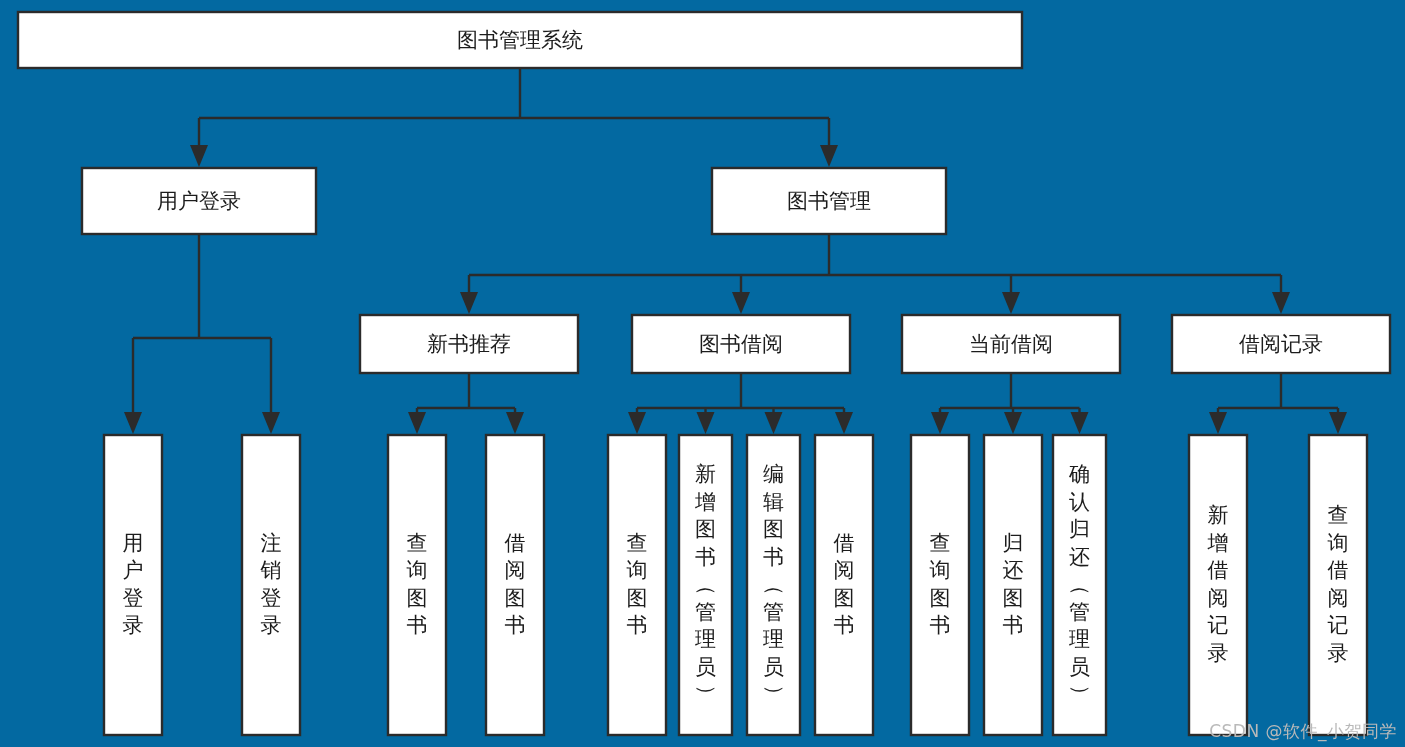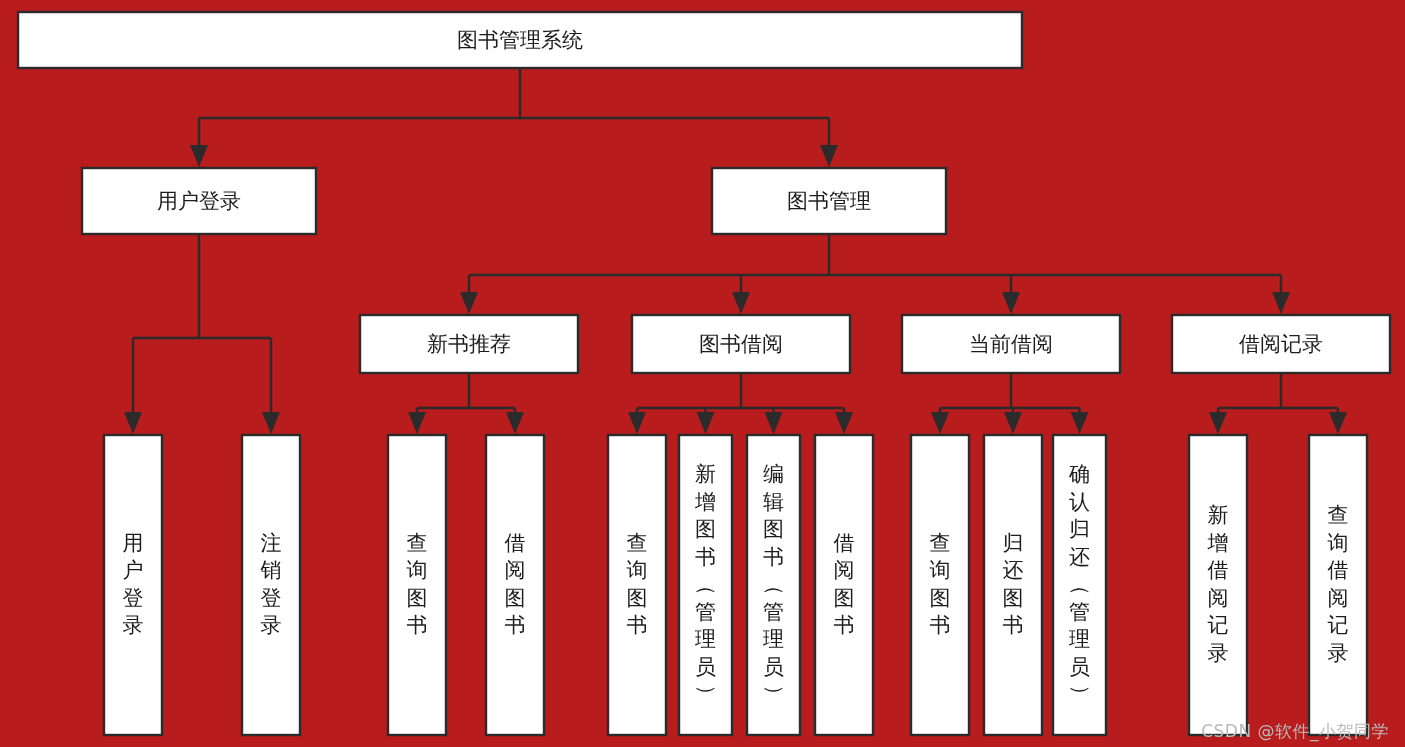--- a/index.html
+++ b/index.html
@@ -11,21 +11,21 @@
   body {
     width: 1405px;
     height: 747px;
     overflow: hidden;
     font-family: "DejaVu Sans", "Liberation Sans", sans-serif;
   }
   #diagram-root {
     position: relative;
     width: 1405px;
     height: 747px;
-    background: #b91c1c;
+    background: #0369a1;
   }
   svg.diagram-canvas {
     position: absolute;
     left: 0;
     top: 0;
     width: 1405px;
     height: 747px;
   }
   .node-box {
     fill: #ffffff;
@@ -51,21 +51,21 @@
   }
   .node-label-v {
     font-family: "DejaVu Sans", "Liberation Sans", sans-serif;
     font-size: 21px;
     fill: #1c1c1c;
     text-anchor: middle;
     dominant-baseline: middle;
   }
   .watermark-text {
     position: absolute;
-    right: 16px;
+    right: 8px;
     bottom: 4px;
     font-family: "DejaVu Sans", "Liberation Sans", sans-serif;
     font-size: 17px;
     color: #b9b9b9;
     letter-spacing: 0.5px;
     white-space: nowrap;
     pointer-events: none;
   }
 </style>
 </head>

